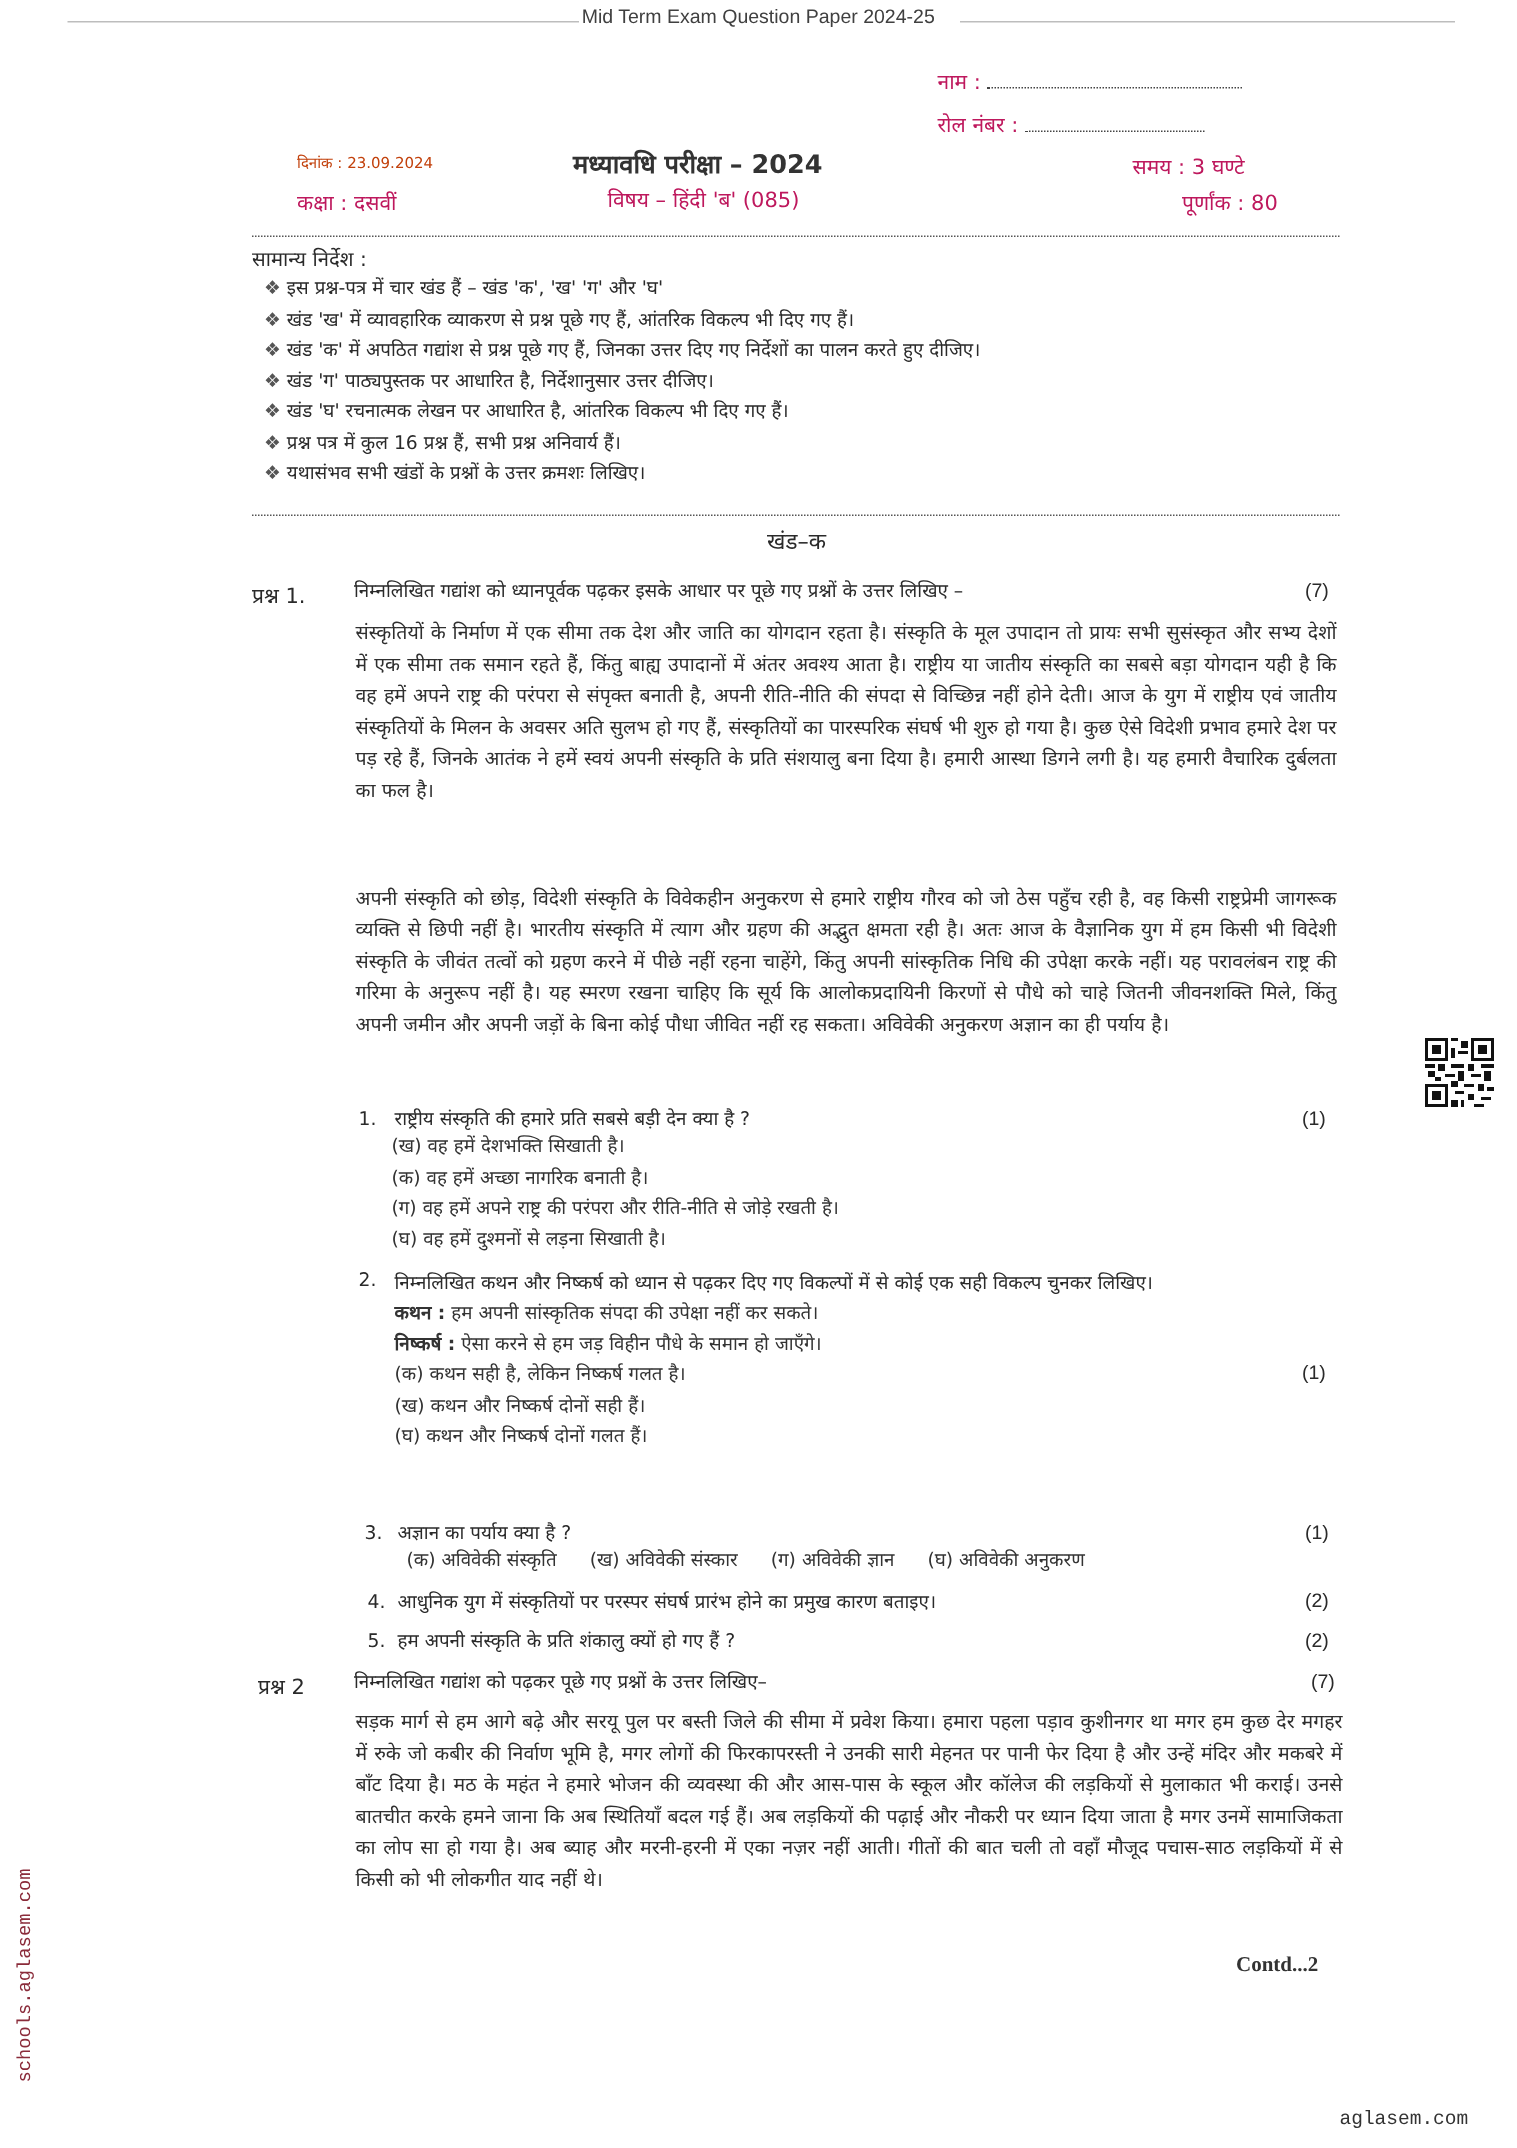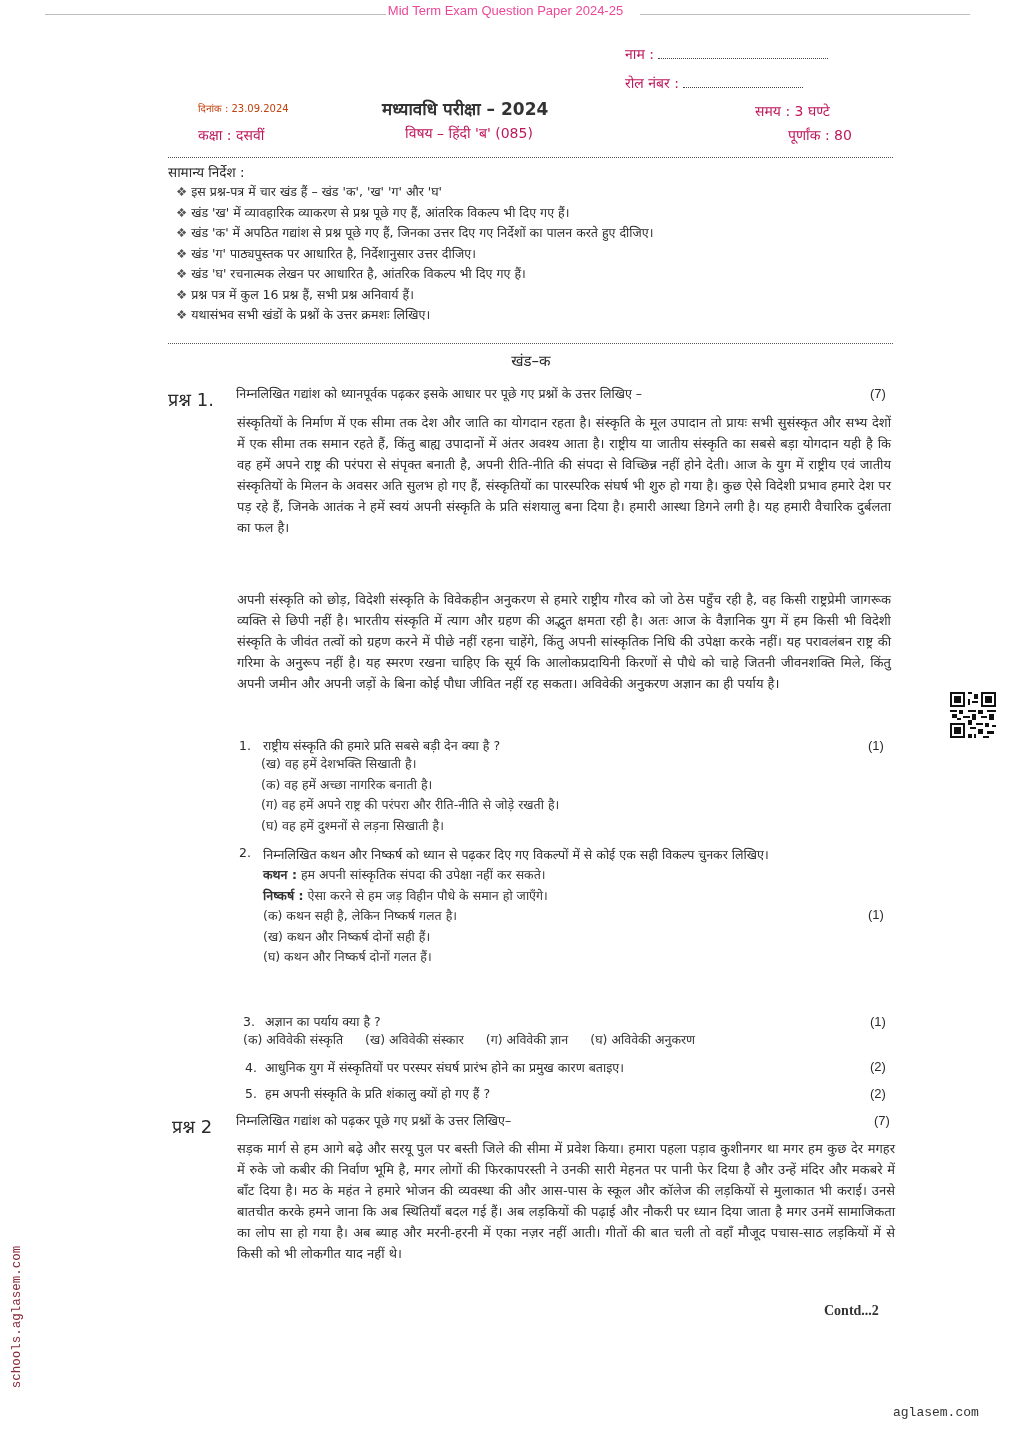--- a/index.html
+++ b/index.html
@@ -1,31 +1,31 @@
 <!DOCTYPE html>
 <html><head>
 <meta charset="utf-8">
 <style>
   html, body { margin:0; padding:0; background:#ffffff; }
   body { width:1011px; height:1432px; position:relative; overflow:hidden;
          font-family:"DejaVu Sans", sans-serif; color:#2a2a2a; }
   .abs { position:absolute; }
   .topline { position:absolute; top:14px; height:1px; background:#bdbdbd; }
   .toptitle { position:absolute; top:3px; left:0; width:1011px; text-align:center;
-              font-family:"Liberation Sans", sans-serif; font-size:13px; color:#ec4899; }
+              font-family:"Liberation Sans", sans-serif; font-size:13px; color:#404040; }
   .toptitle span { background:#fff; padding:0 2px; }
   .hdr { font-size:14px; color:#be185d; }
   .hdr-b { font-size:10px; font-weight:bold; color:#c2410c; }
   .dots { border-bottom:1px dotted #444; display:inline-block; }
   .rule { position:absolute; left:168px; width:725px; border-top:1.5px dotted #555; height:0; }
   .instr-title { font-size:13.5px; }
   .instr { font-size:12.5px; line-height:20.5px; }
   .instr .b { color:#555; margin-right:4px; }
   .sec { font-size:15px; text-align:center; width:100%; }
-  .qlabel { font-size:18px; }
+  .qlabel { font-size:14px; }
   .qtext { font-size:12.5px; }
   .marks { font-size:13px; font-family:"Liberation Sans", sans-serif; }
   .para { font-size:13px; line-height:21px; text-align:justify; text-align-last:left; color:#2f2f2f; }
   .opt { font-size:12.5px; line-height:20.5px; color:#333; }
   .bold { font-weight:bold; }
   .contd { font-family:"Liberation Serif", serif; font-weight:bold; font-size:14px; color:#333; }
   .side { position:absolute; left:-58px; top:1310px; transform:rotate(-90deg); transform-origin:center;
           font-family:"Liberation Mono", monospace; font-size:12.5px; color:#8a2b3a; width:150px; text-align:center; }
   .foot { font-family:"Liberation Mono", monospace; font-size:13px; color:#333; }
   .qr { position:absolute; left:950px; top:692px; width:46px; height:46px; }
@@ -99,21 +99,21 @@
     <div><span class="bold">निष्कर्ष :</span> <span>ऐसा करने से हम जड़ विहीन पौधे के समान हो जाएँगे।</span></div>
     <div>(क) कथन सही है, लेकिन निष्कर्ष गलत है।</div>
     <div>(ख) कथन और निष्कर्ष दोनों सही हैं।</div>
     <div>(घ) कथन और निष्कर्ष दोनों गलत हैं।</div>
   </div>
 </div>
 <div class="abs marks" style="left:868px;top:907px;">(1)</div>
 
 <div class="abs" style="left:243px;top:1013px;width:640px;">
   <div class="qtext"><span style="display:inline-block;width:22px;">3.</span><span>अज्ञान का पर्याय क्या है ?</span></div>
-  <div class="opt" style="display:flex;gap:22px;align-items:center;">
+  <div class="opt" style="margin-left:28px;display:flex;gap:22px;align-items:center;">
     <span>(क) अविवेकी संस्कृति</span>
     <span>(ख) अविवेकी संस्कार</span>
     <span>(ग) अविवेकी ज्ञान</span>
     <span>(घ) अविवेकी अनुकरण</span>
   </div>
 </div>
 <div class="abs marks" style="left:870px;top:1014px;">(1)</div>
 
 <div class="abs qtext" style="left:245px;top:1059px;">
   <span style="display:inline-block;width:20px;">4.</span><span>आधुनिक युग में संस्कृतियों पर परस्पर संघर्ष प्रारंभ होने का प्रमुख कारण बताइए।</span>

